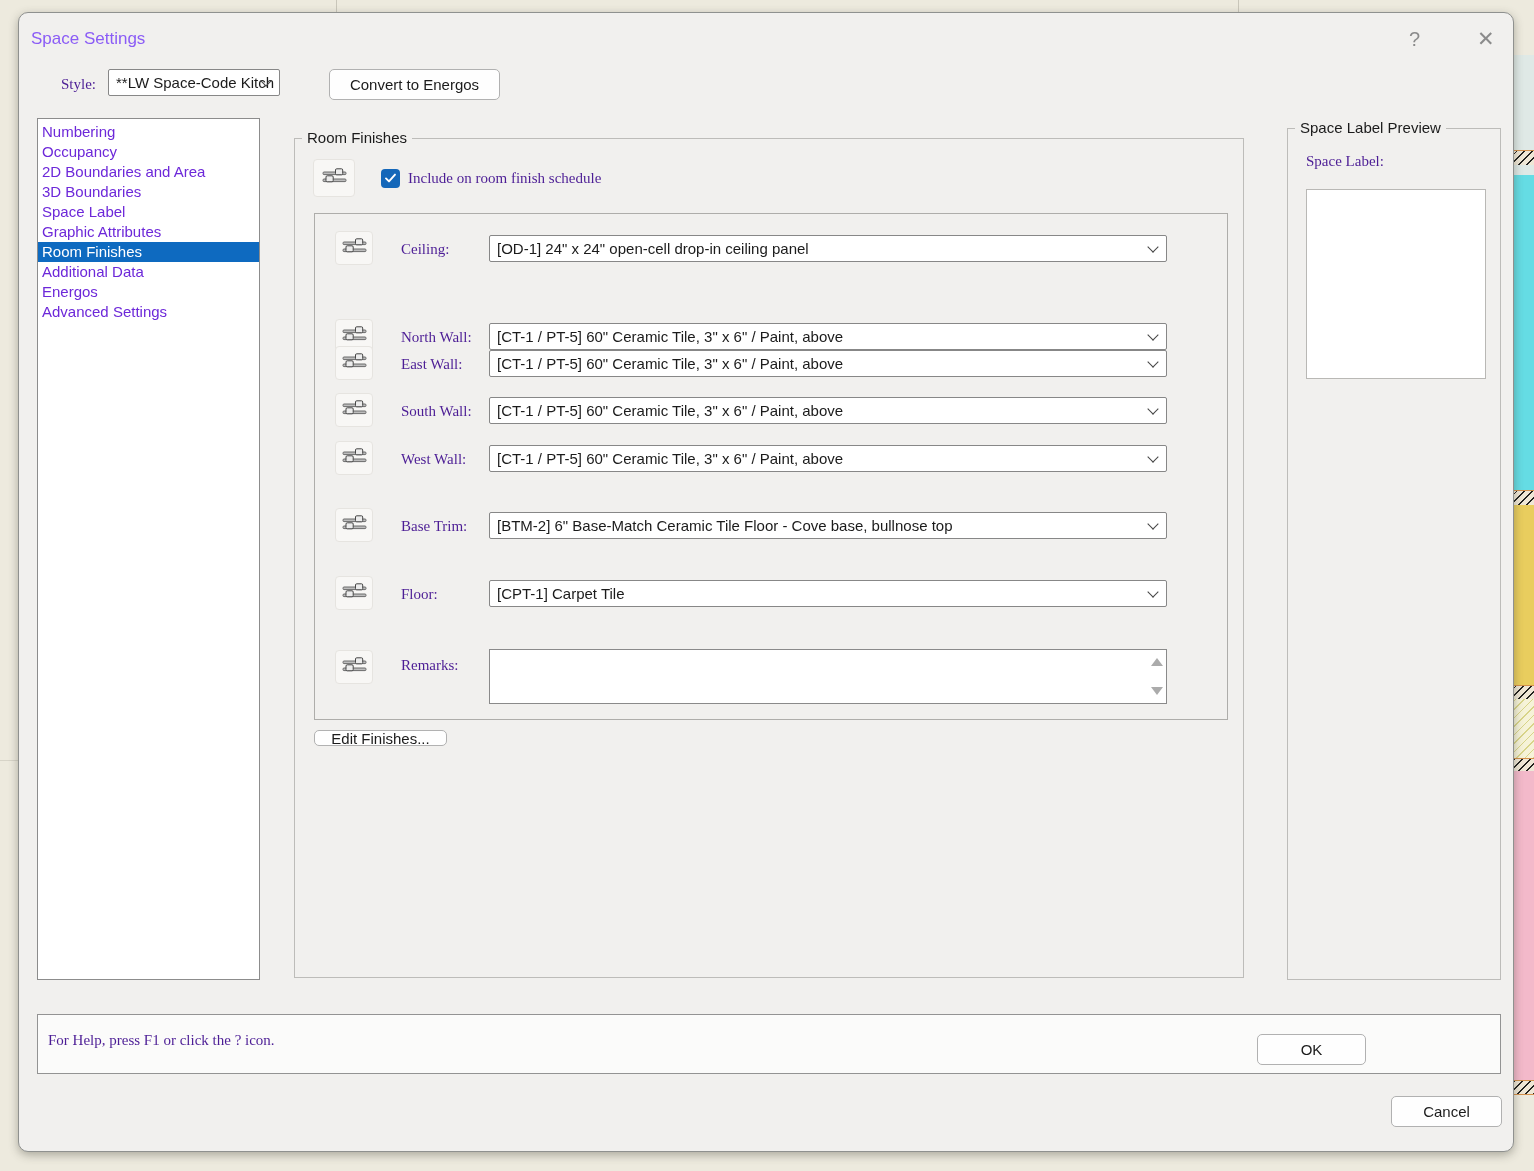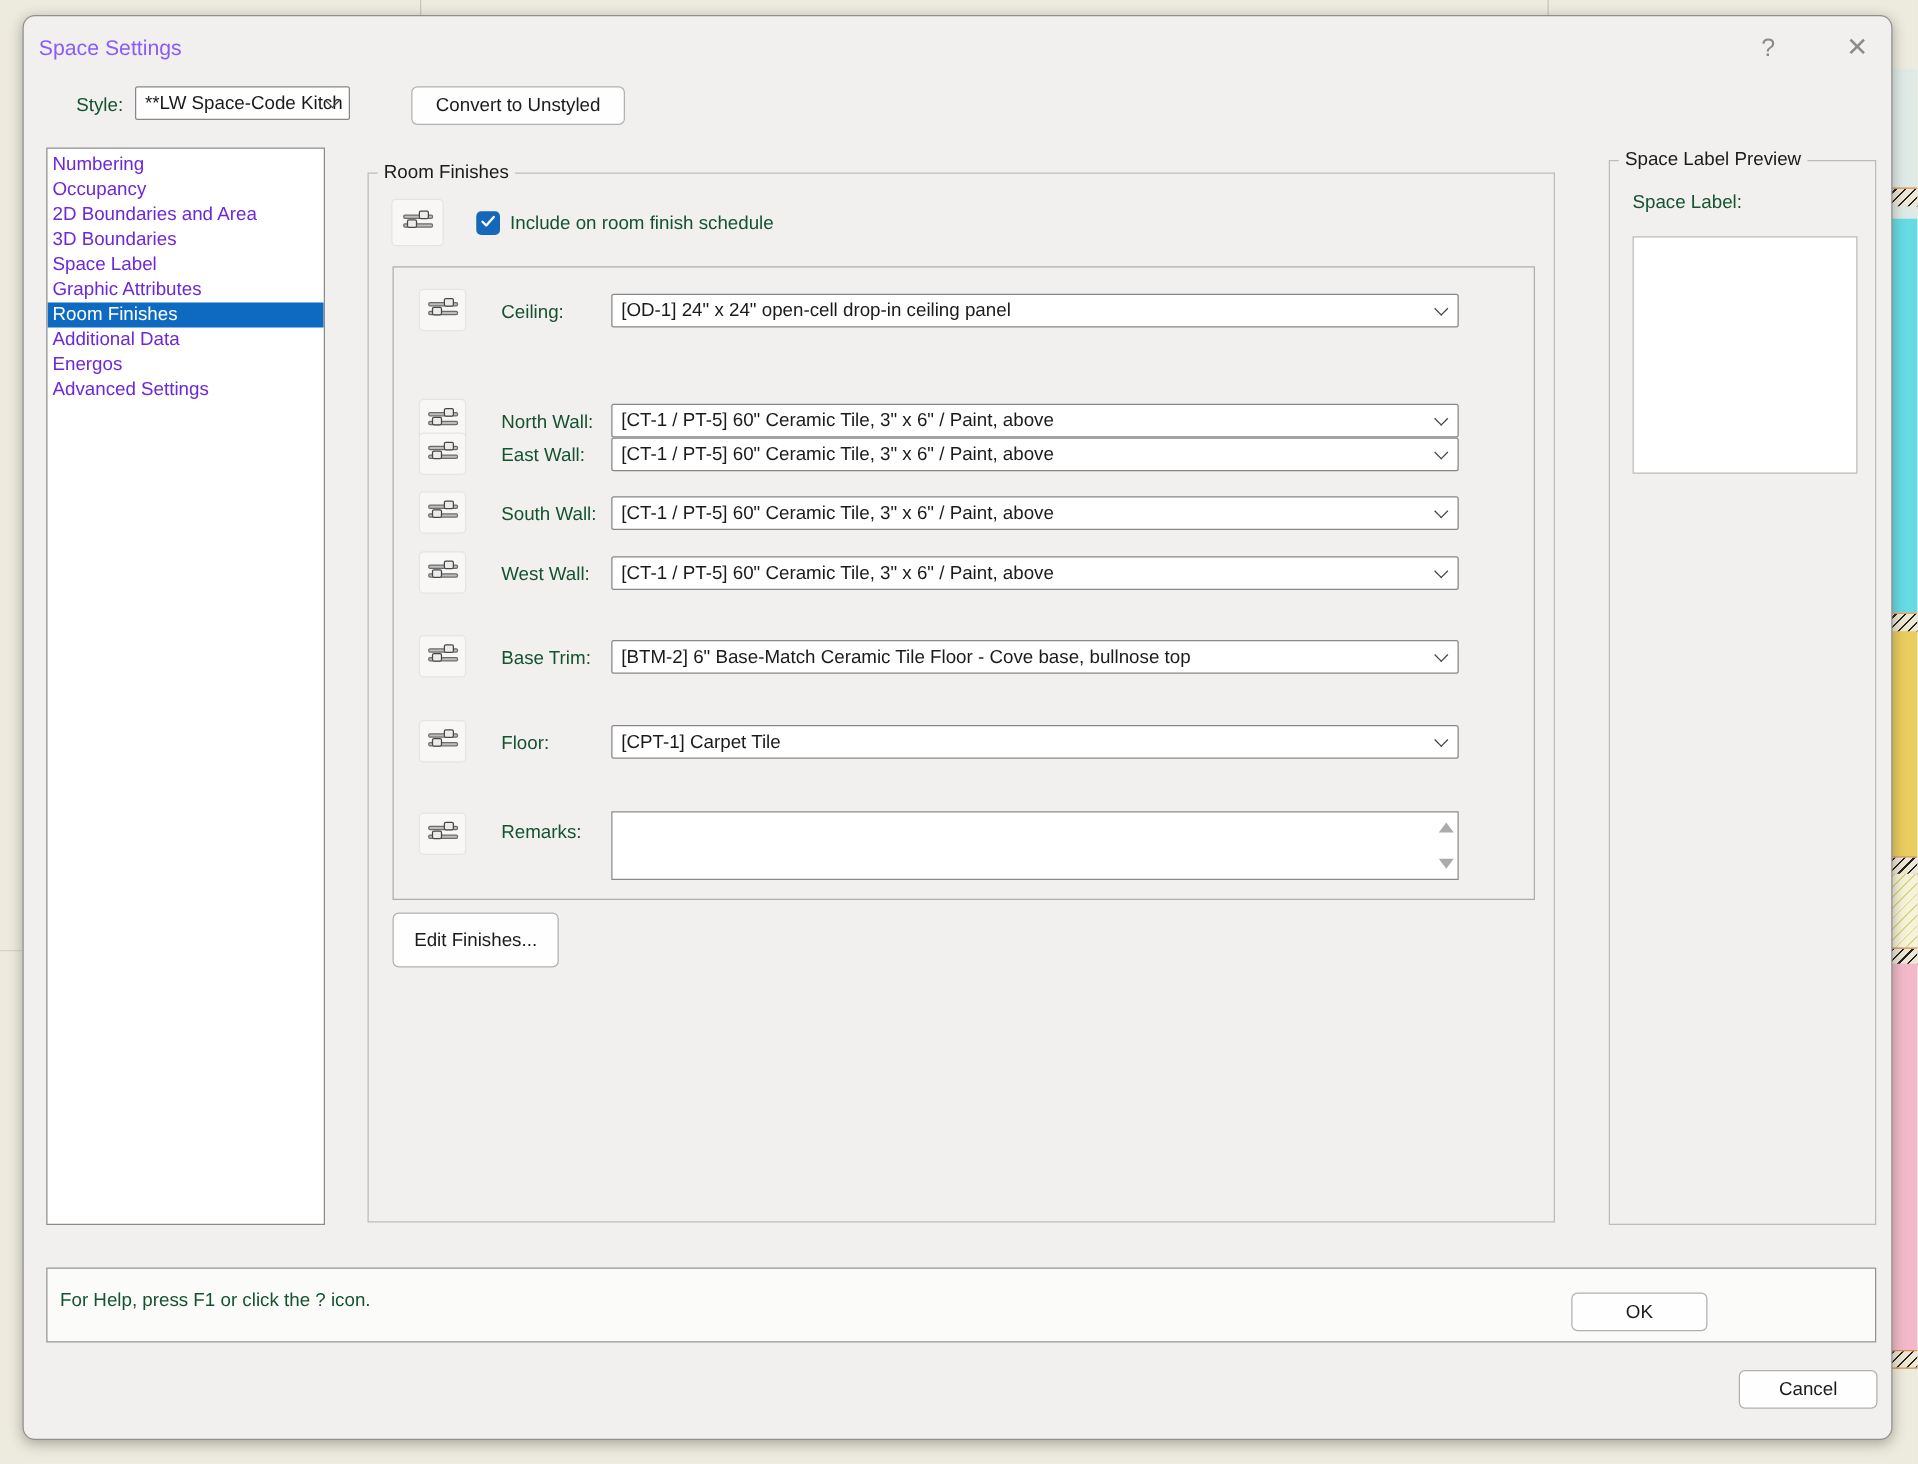--- a/index.html
+++ b/index.html
@@ -26,21 +26,21 @@
     position:absolute;left:18px;top:12px;width:1496px;height:1140px;
     background:#f1f0ee;border:1px solid #8f918f;border-radius:10px;
     box-shadow:0 3px 10px rgba(60,60,50,.38);
     box-sizing:border-box;
   }
   .dlg-title{position:absolute;left:12px;top:16px;font-size:17px;color:#8b5cf6;}
   .titlebar-btn{position:absolute;top:14px;font-size:20px;color:#8b8b8b;cursor:default;line-height:24px;}
   .t-help{left:1390px;}
   .t-close{left:1458px;font-size:21px;}
   
-  .lbl{font-size:15px;color:#14532d;}
+  .lbl{font-size:15px;color:#4c1d95;font-family:Liberation Serif, serif;}
   .style-label{position:absolute;left:42px;top:63px;}
   .combo{
     position:absolute;box-sizing:border-box;background:#fff;
     border:1px solid #878787;border-radius:2px;
     display:flex;align-items:center;font-size:15px;color:#1b1b1b;
     padding:0 24px 0 7px;white-space:nowrap;overflow:hidden;
   }
   .combo .chev{
     position:absolute;right:9px;top:50%;width:7px;height:7px;margin-top:-6px;
     border-right:1.4px solid #454545;border-bottom:1.4px solid #454545;
@@ -92,21 +92,21 @@
   .frow .combo{left:174px;top:0;width:678px;height:27px;}
   .remarks-label{position:absolute;left:86px;top:443px;}
   .remarks-icon{left:20px;top:436px;width:38px;height:34px;}
   .remarks-box{
     position:absolute;left:174px;top:435px;width:678px;height:55px;box-sizing:border-box;
     background:#fff;border:1px solid #8a8a8a;
   }
   .spin{position:absolute;right:3px;width:0;height:0;border-left:6px solid transparent;border-right:6px solid transparent;}
   .spin-up{top:8px;border-bottom:8px solid #ababab;}
   .spin-down{bottom:8px;border-top:8px solid #ababab;}
-  .edit-btn{left:19px;top:591px;width:133px;height:44px;}
+  .edit-btn{left:19px;top:591px;width:133px;height:16px;}
   
   .preview-label{position:absolute;left:18px;top:24px;}
   .preview-box{position:absolute;left:18px;top:60px;width:180px;height:190px;background:#fff;border:1px solid #b9b8b5;box-sizing:border-box;}
   
   .status-bar{
     position:absolute;left:18px;top:1001px;width:1464px;height:60px;box-sizing:border-box;
     background:#fbfbfa;border:1px solid #939393;
     display:flex;align-items:flex-start;padding:17px 0 0 10px;
   }
   .ok-btn{left:1238px;top:1021px;width:109px;height:31px;}
@@ -138,21 +138,21 @@
 
   <div class="dlg-title">Space Settings</div>
   <div class="titlebar-btn t-help">?</div>
   <div class="titlebar-btn t-close">✕</div>
 
   <div class="lbl style-label">Style:</div>
   <div class="combo style-combo">
     <span>**LW Space-Code Kitch</span>
     <span class="chev"></span>
   </div>
-  <div class="btn convert-btn">Convert to Unstyled</div>
+  <div class="btn convert-btn">Convert to Energos</div>
 
   <div class="nav-list" id="nav-list">
       <div class="nav-item">Numbering</div>
       <div class="nav-item">Occupancy</div>
       <div class="nav-item">2D Boundaries and Area</div>
       <div class="nav-item">3D Boundaries</div>
       <div class="nav-item">Space Label</div>
       <div class="nav-item">Graphic Attributes</div>
       <div class="nav-item sel">Room Finishes</div>
       <div class="nav-item">Additional Data</div>

